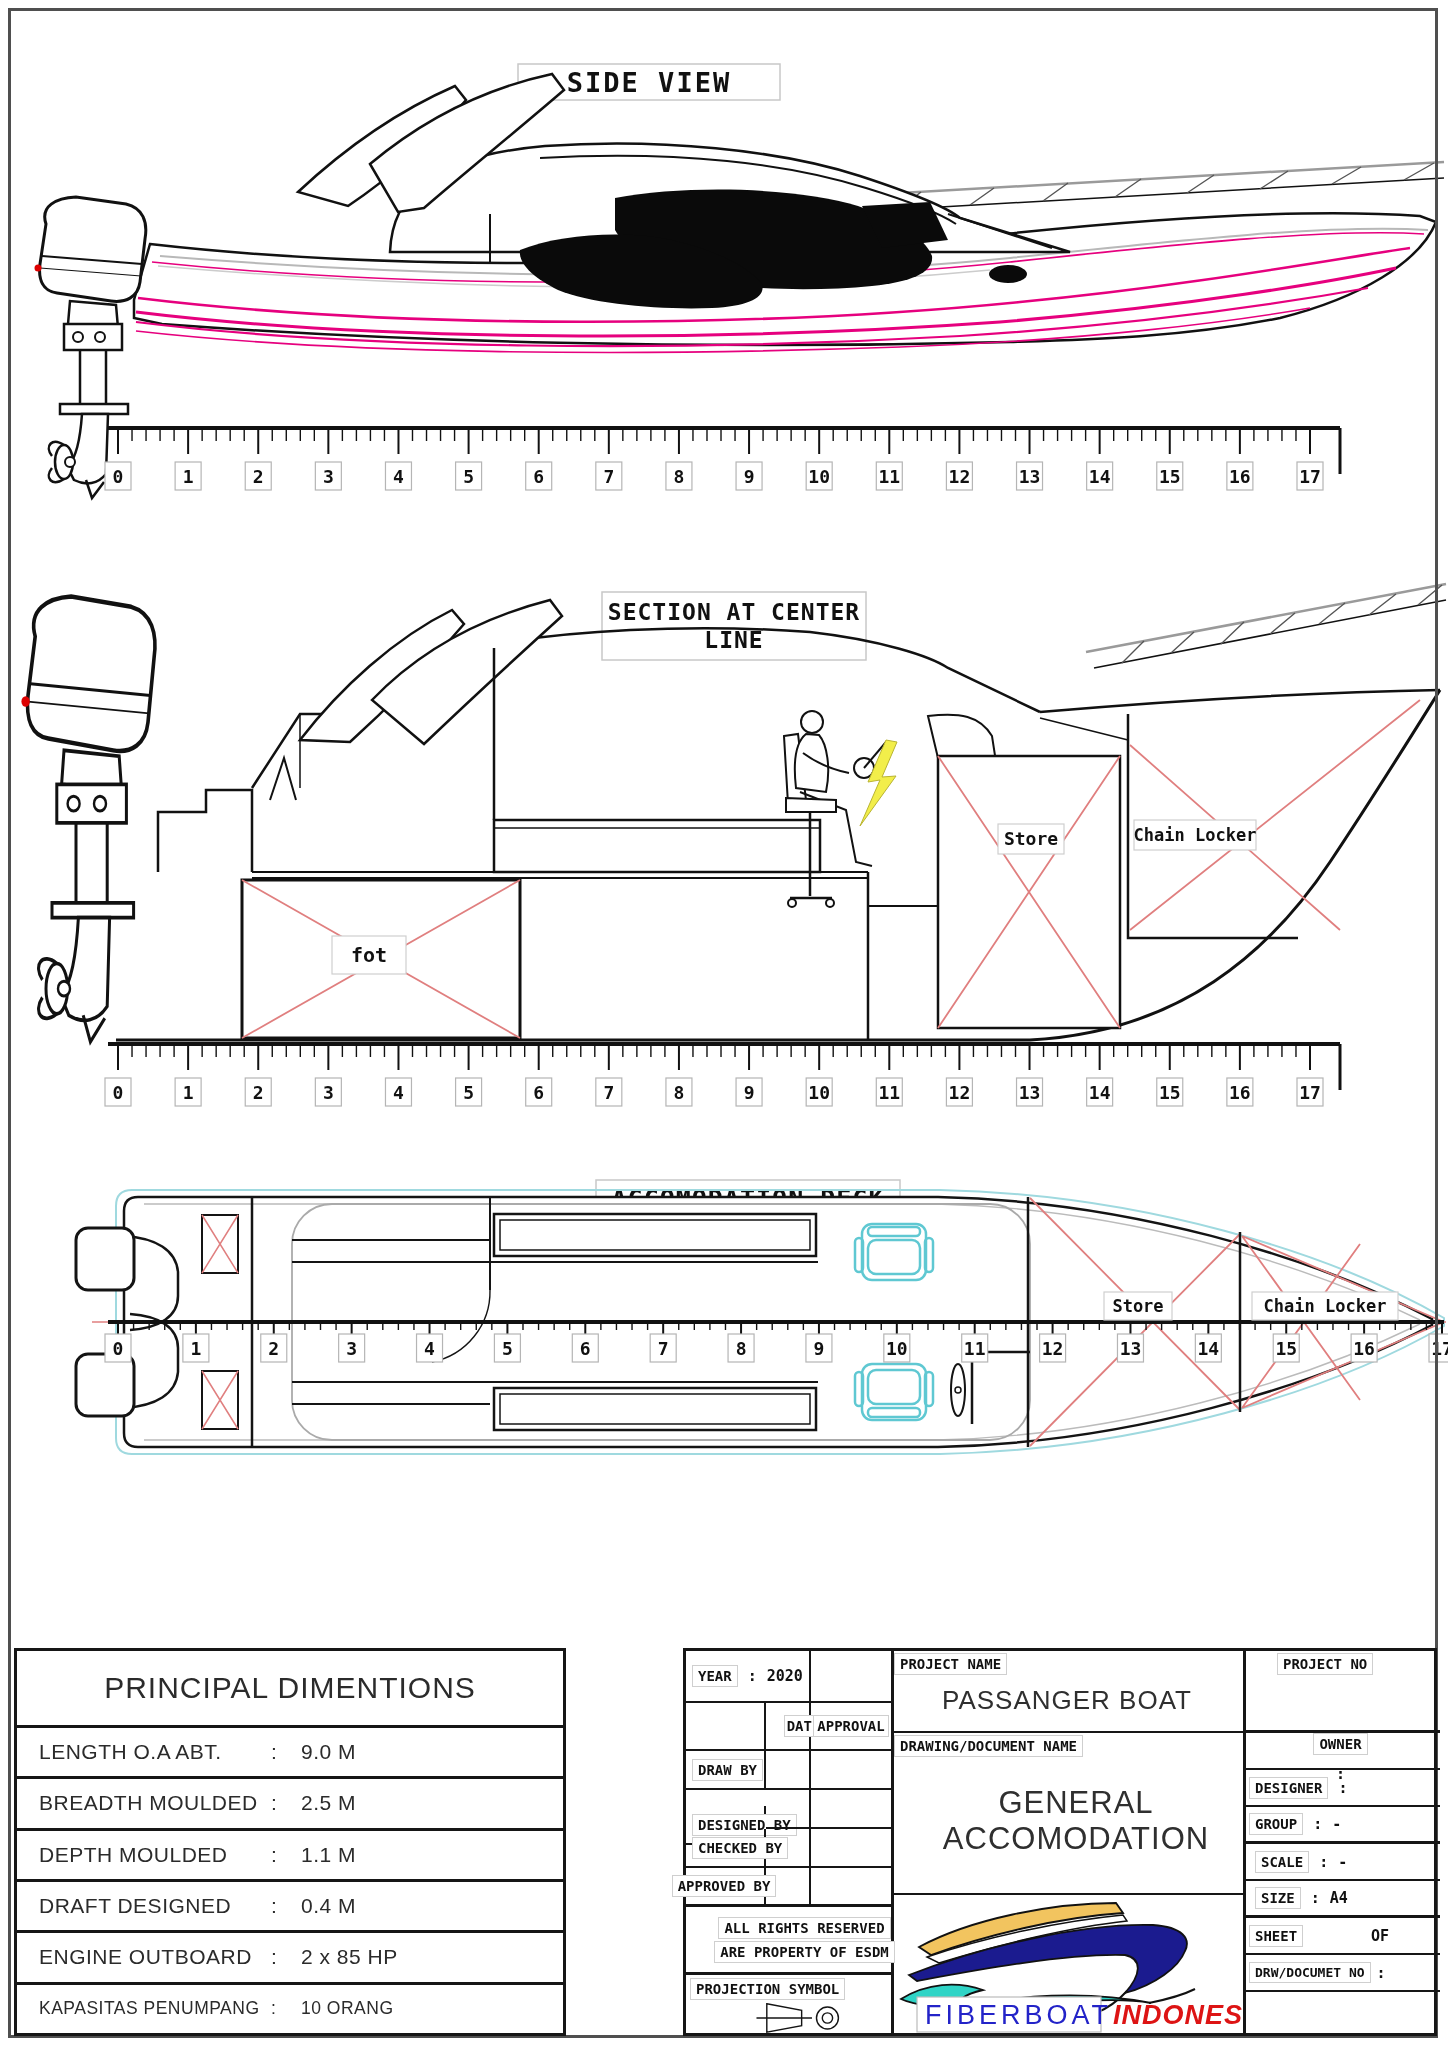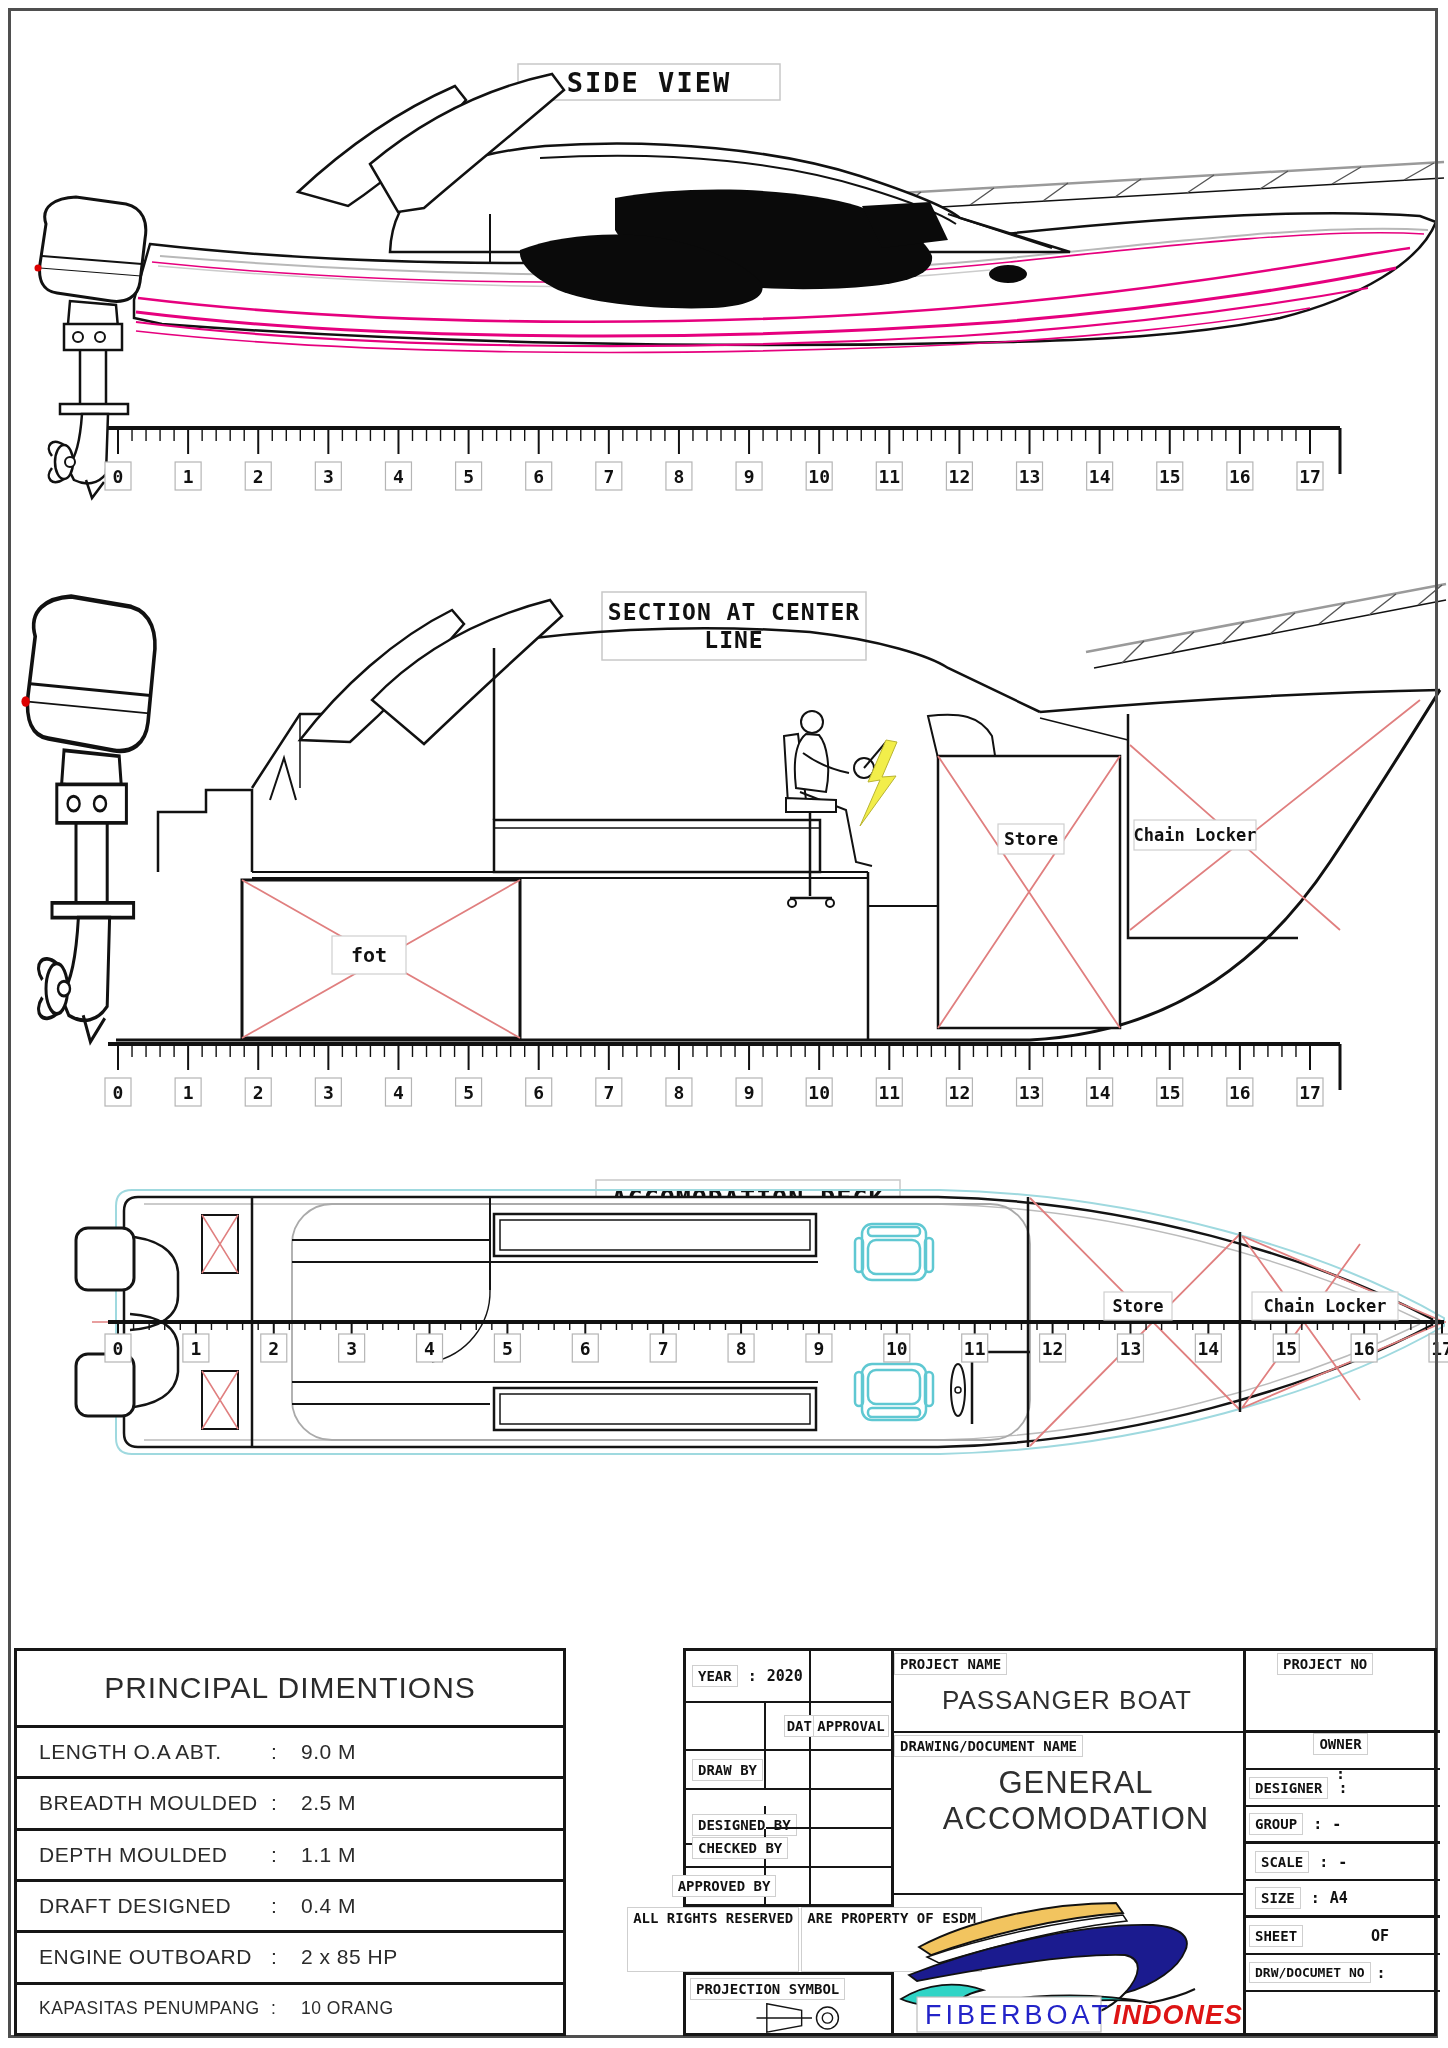--- a/index.html
+++ b/index.html
@@ -31,21 +31,21 @@
   .bb{border-bottom:2px solid #161616;}
   .bb3{border-bottom:3px solid #161616;padding-left:32px;}
   .vline{position:absolute;top:0;width:0;height:100%;border-left:3px solid #161616;}
   .tb-label{display:inline-block;font:700 14px "DejaVu Sans Mono",monospace;color:#111;
             border:1px solid #cfcfcf;background:#fff;padding:2px 5px;white-space:nowrap;}
   .tb-val{font:700 15px "DejaVu Sans Mono",monospace;}
   .tb-colon{font:700 15px "DejaVu Sans Mono",monospace;}
   .c-flex{display:flex;align-items:center;padding:0 8px 0 6px;gap:10px;}
   .big-name{font-size:26px;letter-spacing:1px;color:#2f2f2f;text-align:center;}
   .big-drawing{font-size:31px;letter-spacing:1px;color:#2f2f2f;text-align:center;line-height:36px;}
-  .rights{display:flex;flex-direction:row;justify-content:center;height:100%;gap:2px;}
+  .rights{display:flex;flex-direction:column;align-items:center;justify-content:center;height:100%;gap:2px;}
   .logo-blue{font:400 27px "Liberation Sans",sans-serif;fill:#2323c8;letter-spacing:4px;}
   .logo-red{font:italic 700 27px "Liberation Sans",sans-serif;fill:#dd1414;letter-spacing:1px;}
 </style>
 </head>
 <body>
 
 <div class="page">
   <div class="frame"></div>
 
   
@@ -737,21 +737,21 @@
         <circle cx="116" cy="31" r="8" fill="none" stroke="#141414" stroke-width="2.2"></circle>
       </svg>
     </div>
 
     <div class="cell bb" style="left:205px;top:0;width:352px;height:82px;">
       <span class="tb-label" style="position:absolute;top:2px;left:3px;">PROJECT NAME</span>
       <div class="big-name" style="margin-top:34px;">PASSANGER BOAT</div>
     </div>
     <div class="cell bb" style="left:205px;top:82px;width:352px;height:162px;">
       <span class="tb-label" style="position:absolute;top:2px;left:3px;">DRAWING/DOCUMENT NAME</span>
-      <div class="big-drawing" style="margin-top:32px;padding-left:18px;">
+      <div class="big-drawing" style="margin-top:52px;padding-left:18px;">
         <div>GENERAL</div>
         <div>ACCOMODATION</div>
       </div>
     </div>
     <div class="cell" style="left:205px;top:244px;width:352px;height:144px;">
       <svg width="352" height="144" viewBox="0 0 352 144">
         <path d="M28,52 C80,24 160,8 225,8 L232,18 C170,22 95,40 40,60 Z" fill="#f2c45f" stroke="#111" stroke-width="1.8"></path>
         <path d="M36,62 C95,42 170,26 232,20 L236,26 C180,32 105,50 48,68 Z" fill="#fff" stroke="#111" stroke-width="1.4"></path>
         <path d="M18,80 C90,52 190,28 262,30 C292,32 300,44 294,56 C288,72 264,90 234,98 C250,80 252,64 234,60 C175,58 80,76 26,86 Z" fill="#1b1b8f" stroke="#111" stroke-width="1.8"></path>
         <path d="M236,96 C225,108 215,114 205,118" stroke="#111" stroke-width="2" fill="none"></path>

